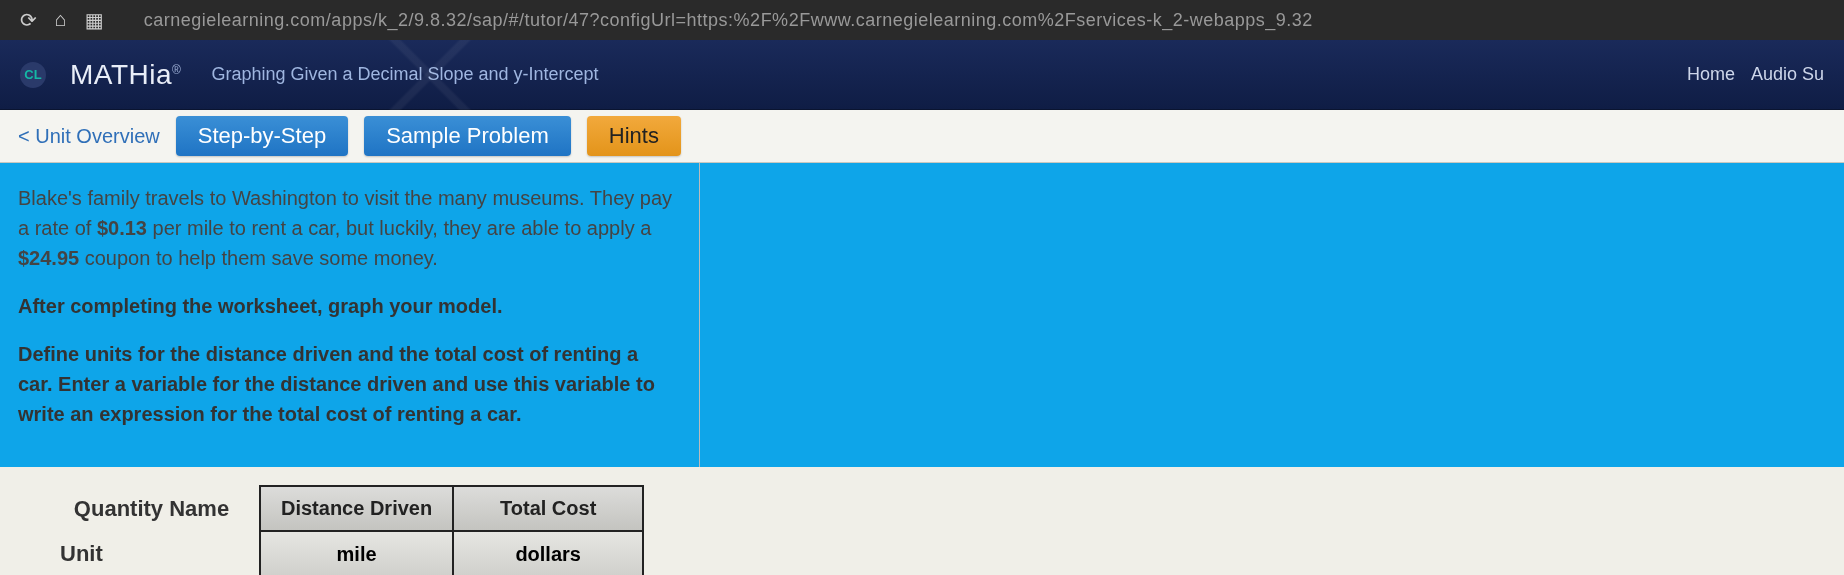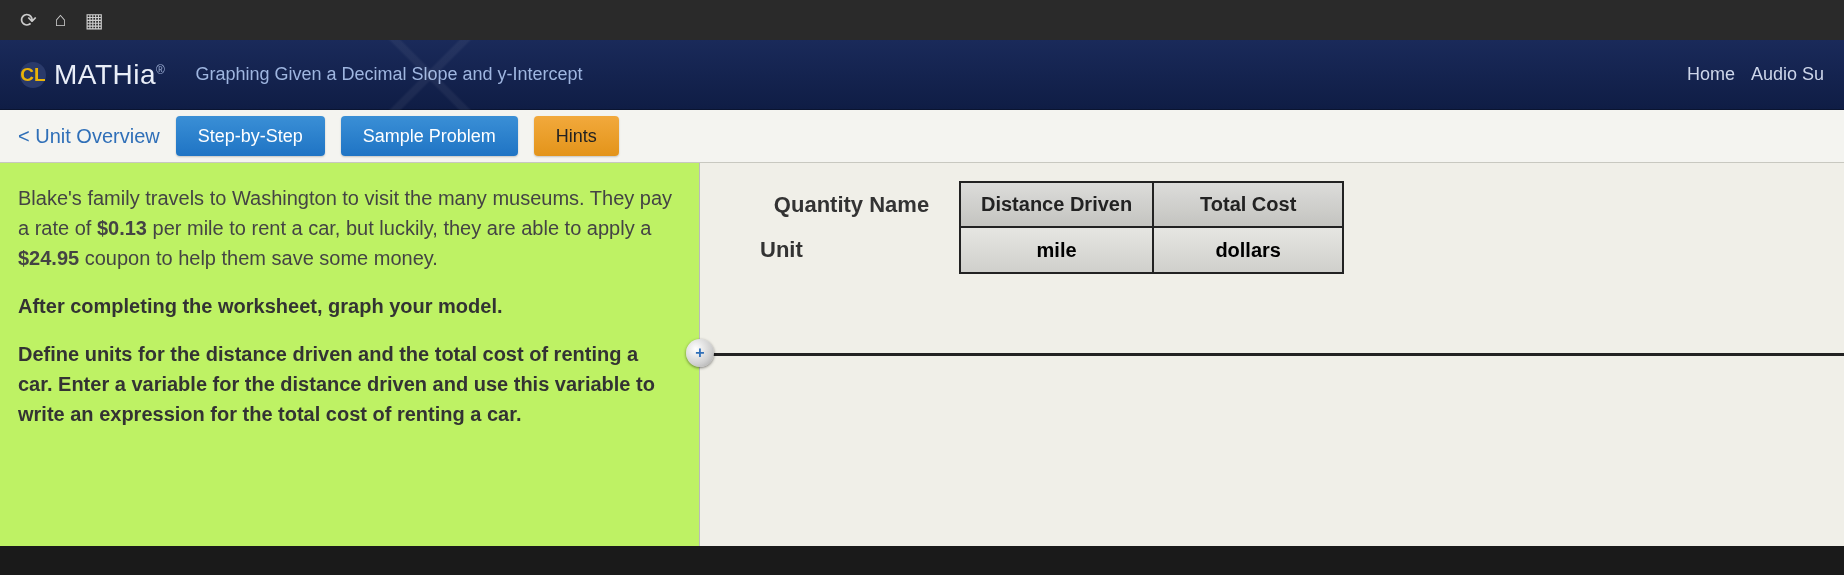--- a/index.html
+++ b/index.html
@@ -33,44 +33,44 @@
   position: absolute;
   left: 280px; top: 0; width: 300px; height: 70px;
   background:
     linear-gradient(45deg, transparent 48%, rgba(255,255,255,0.05) 49%, rgba(255,255,255,0.05) 51%, transparent 52%),
     linear-gradient(-45deg, transparent 48%, rgba(255,255,255,0.05) 49%, rgba(255,255,255,0.05) 51%, transparent 52%);
   pointer-events:none;
 }
 .logo-badge {
   width: 26px; height: 26px; border-radius: 50%;
   background: #2a3a6a; display:flex; align-items:center; justify-content:center;
-  color:#eab308; font-size: 19px; font-weight:bold; margin-right:8px;
+  color:#14b8a6; font-size: 13px; font-weight:bold; margin-right:24px;
 }
 .brand { font-size: 28px; color: #e9eef8; font-weight: 400; letter-spacing: 0.5px; }
 .brand .tm { font-size: 12px; vertical-align: super; color:#9fb0d6; }
 .lesson-title { margin-left: 30px; font-size: 18px; color: #9fb6e0; }
 .header-right { margin-left: auto; display:flex; gap: 16px; font-size: 18px; color:#cdd6ea; }
 
 .toolbar {
   background: #f4f4f0;
   border-bottom: 1px solid #c8c8c0;
   padding: 6px 18px;
   display:flex; align-items:center; gap: 16px;
 }
 .unit-link { color: #2f6fb8; font-size: 20px; cursor:pointer; }
 .pill {
   display:inline-flex; align-items:center; justify-content:center;
   height: 40px; padding: 0 22px; border-radius: 4px;
-  font-size: 18px; color: #fff; cursor:pointer;
+  font-size: 22px; color: #fff; cursor:pointer;
   box-shadow: 0 1px 2px rgba(0,0,0,0.2);
 }
 .pill.blue { background: linear-gradient(180deg,#3a8fd6,#1f74c4); }
 .pill.orange { background: linear-gradient(180deg,#f2a93c,#e3941a); color:#222; }
 
-.content { display:flex; height: calc(575px - 40px - 70px - 82px); background:#bef264; }
+.content { display:flex; height: calc(575px - 40px - 70px - 82px); background:#0ea5e9;flex-direction:column; }
 .left-pane { width: 700px; padding: 20px 24px 20px 18px; font-size: 20px; color:#444; line-height: 1.5; border-right: 1px solid #bbb; }
 .left-pane p { margin-bottom: 18px; }
 .left-pane .bold { font-weight: bold; color:#333; }
 .money { font-weight: bold; }
 
 .right-pane { flex:1; position:relative; padding: 18px 30px; background:#f0efe8; }
 .qtable { border-collapse: collapse; margin-left: 30px; }
 .qtable th.rowlabel, .qtable td.rowlabel { padding: 6px 16px 6px 0; font-size: 22px; font-weight: bold; color:#333; border:none; background:transparent; min-width: 200px;}
 .qtable th.colhead {
   background: linear-gradient(180deg,#dcdcda,#c4c4c0);
@@ -107,20 +107,21 @@
 </style>
 </head>
 <body>
 
 <div class="browser-bar">
   <div class="nav-icons">
     <span>⟳</span>
     <span>⌂</span>
     <span>▦</span>
   </div>
+  <span class="url">carnegielearning.com/apps/k_2/9.8.32/sap/#/tutor/47?configUrl=https:%2F%2Fwww.carnegielearning.com%2Fservices-k_2-webapps_9.32</span>
 </div>
 
 <div class="app-header">
   <div class="logo-badge">CL</div>
   <div class="brand">
     <span>MATHia</span><span class="tm">®</span>
   </div>
   <div class="lesson-title">Graphing Given a Decimal Slope and y-Intercept</div>
   <div class="header-right">
     <span>Home</span>

